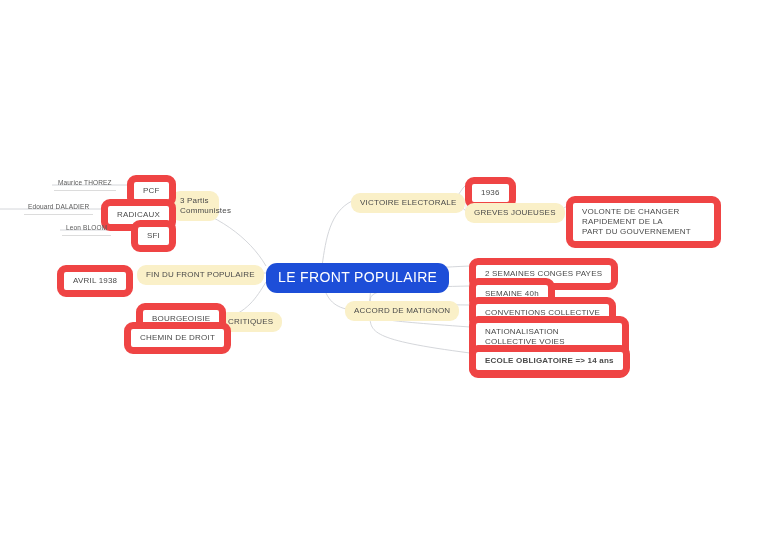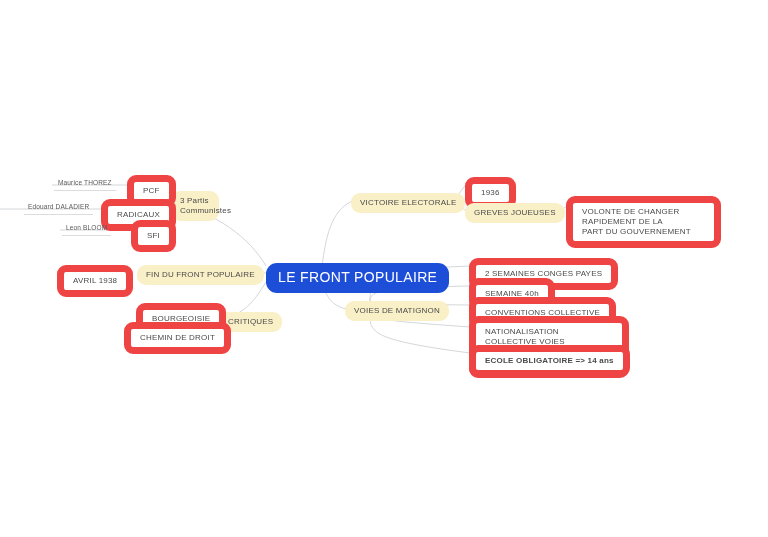--- a/index.html
+++ b/index.html
@@ -137,21 +137,21 @@
   <div class="node topic-yellow" style="left:219px; top:312px;">CRITIQUES</div>
   <div class="node topic-pill" style="left:136px; top:303px;">BOURGEOISIE</div>
   <div class="node topic-pill" style="left:124px; top:322px;">CHEMIN DE DROIT</div>
 
   <div class="node topic-yellow" style="left:351px; top:193px;">VICTOIRE ELECTORALE</div>
   <div class="node topic-pill" style="left:465px; top:177px;">1936</div>
   <div class="node topic-yellow" style="left:465px; top:203px;">GREVES JOUEUSES</div>
   <div class="node topic-pill multiline" style="left:566px; top:196px; width:155px;">VOLONTE DE CHANGER RAPIDEMENT DE LA
 PART DU GOUVERNEMENT</div>
 
-  <div class="node topic-yellow" style="left:345px; top:301px;">VOIES DE MATIGNON</div>
+  <div class="node topic-yellow" style="left:345px; top:301px;">ACCORD DE MATIGNON</div>
 
   <div class="node topic-pill" style="left:469px; top:258px;">2 SEMAINES CONGES PAYES</div>
   <div class="node topic-pill" style="left:469px; top:278px;">SEMAINE 40h</div>
   <div class="node topic-pill" style="left:469px; top:297px;">CONVENTIONS COLLECTIVE</div>
   <div class="node topic-pill multiline" style="left:469px; top:316px; width:160px;">NATIONALISATION COLLECTIVE VOIES
 CHEMIN DE FER + CREATION SNCF</div>
   <div class="node topic-pill" style="left:469px; top:345px;font-weight:bold;">ECOLE OBLIGATOIRE =&gt; 14 ans</div>
 
 </div>
 

